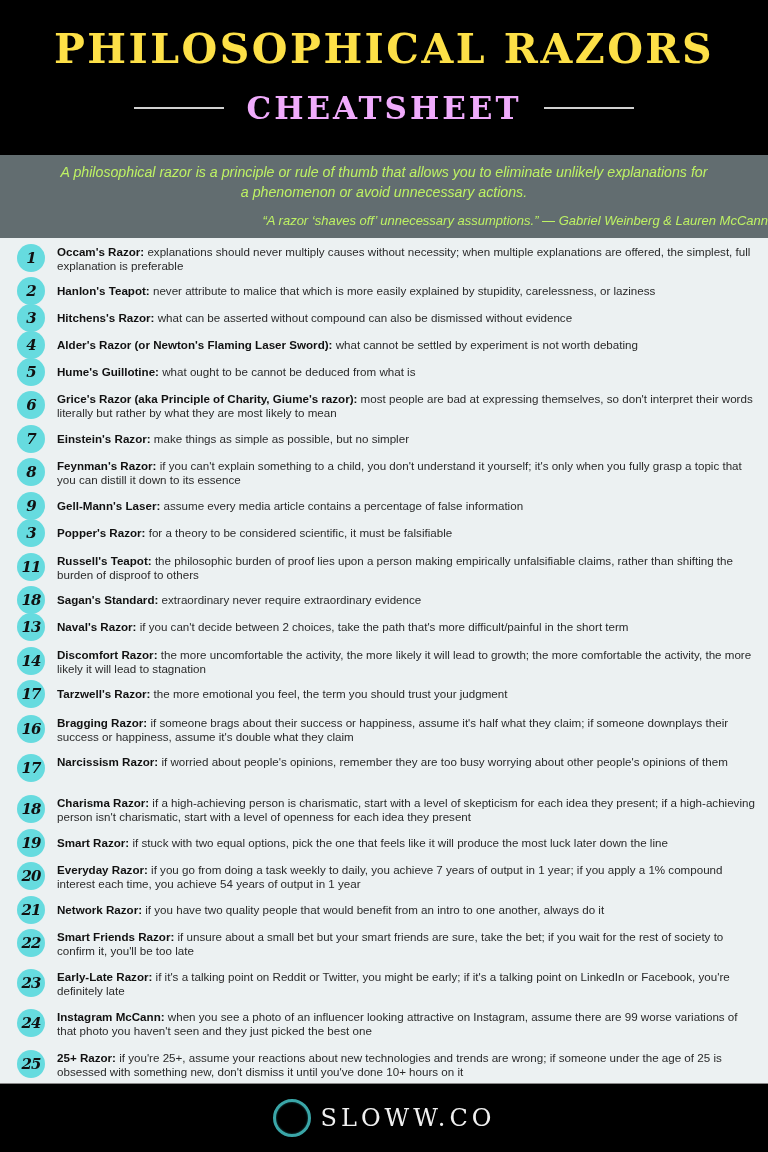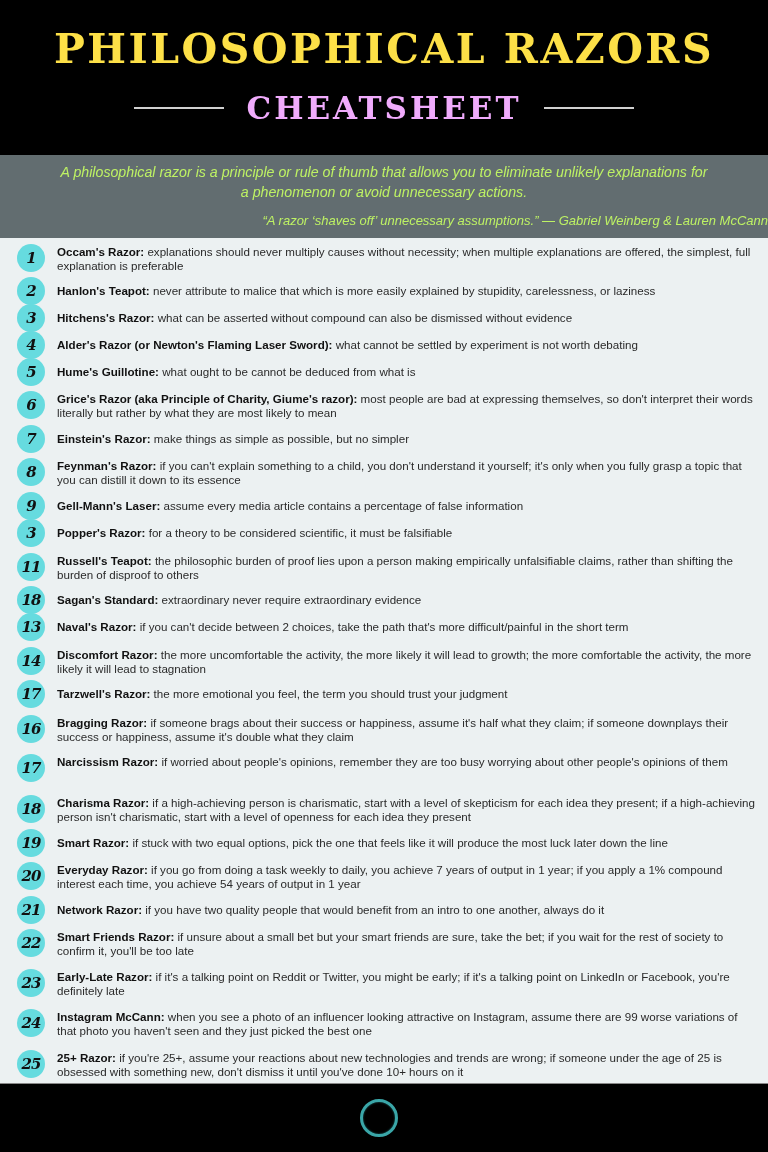--- a/index.html
+++ b/index.html
@@ -184,13 +184,14 @@
     </div>
   <div class="item" style="top:826px">
       <div class="badge" style="top:-14px">25</div>
       <div class="text" style="top:-13px"><b>25+ Razor:</b><span> if you're 25+, assume your reactions about new technologies and trends are wrong; if someone under the age of 25 is obsessed with something new, don't dismiss it until you've done 10+ hours on it</span></div>
     </div>
 </div>
 
 <div class="footer-divider"></div>
 <div class="footer">
   <div class="logo-ring"></div>
+  <div class="logo-text">SLOWW.CO</div>
 </div>
 
 </body></html>

